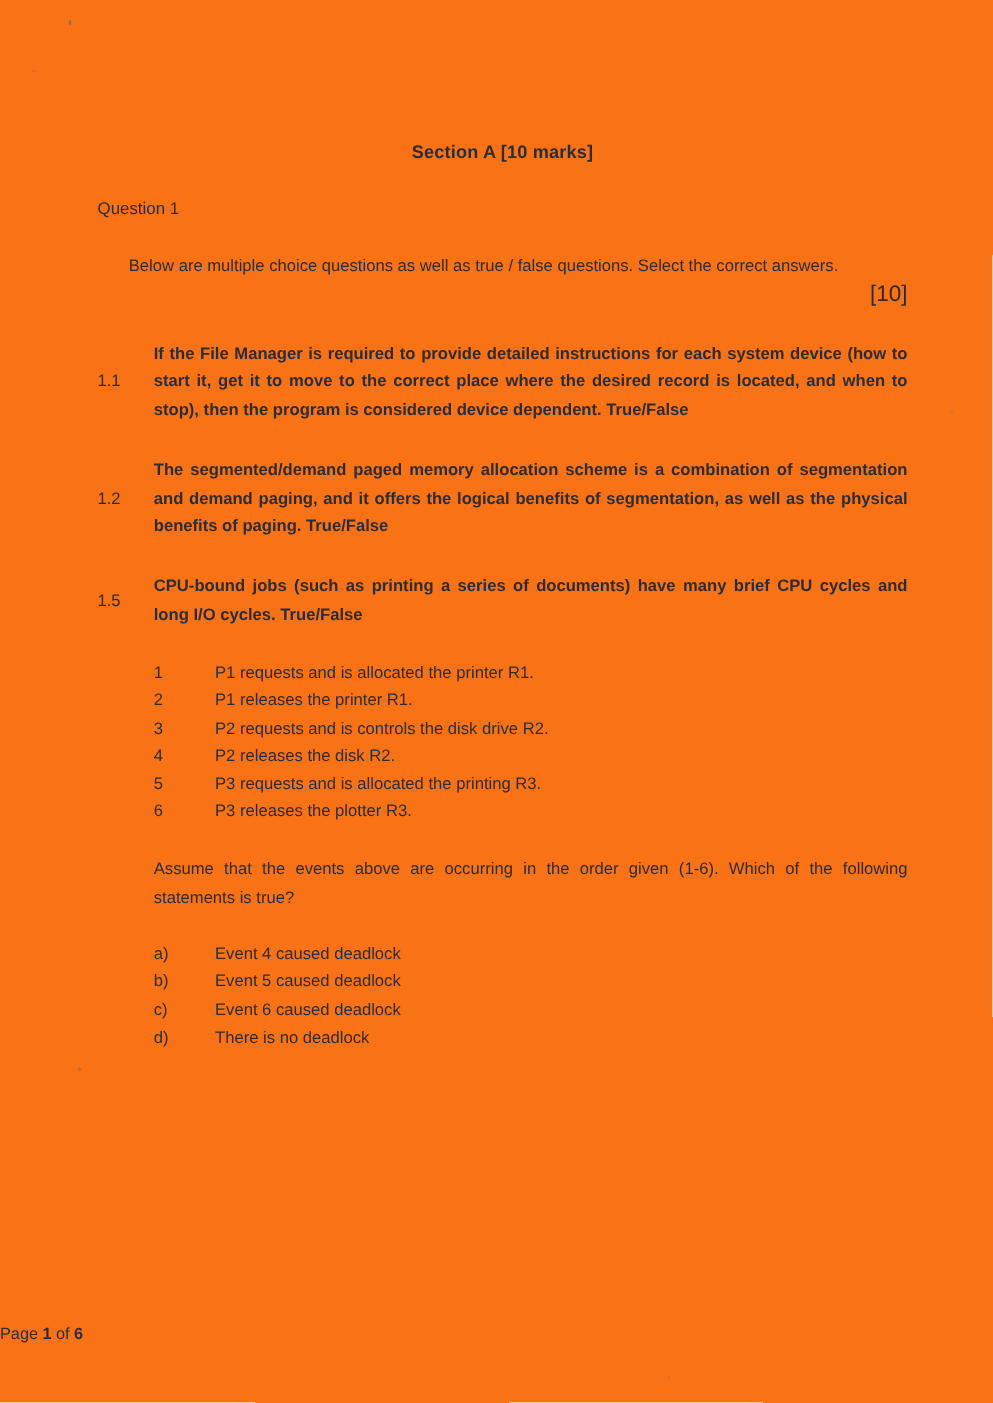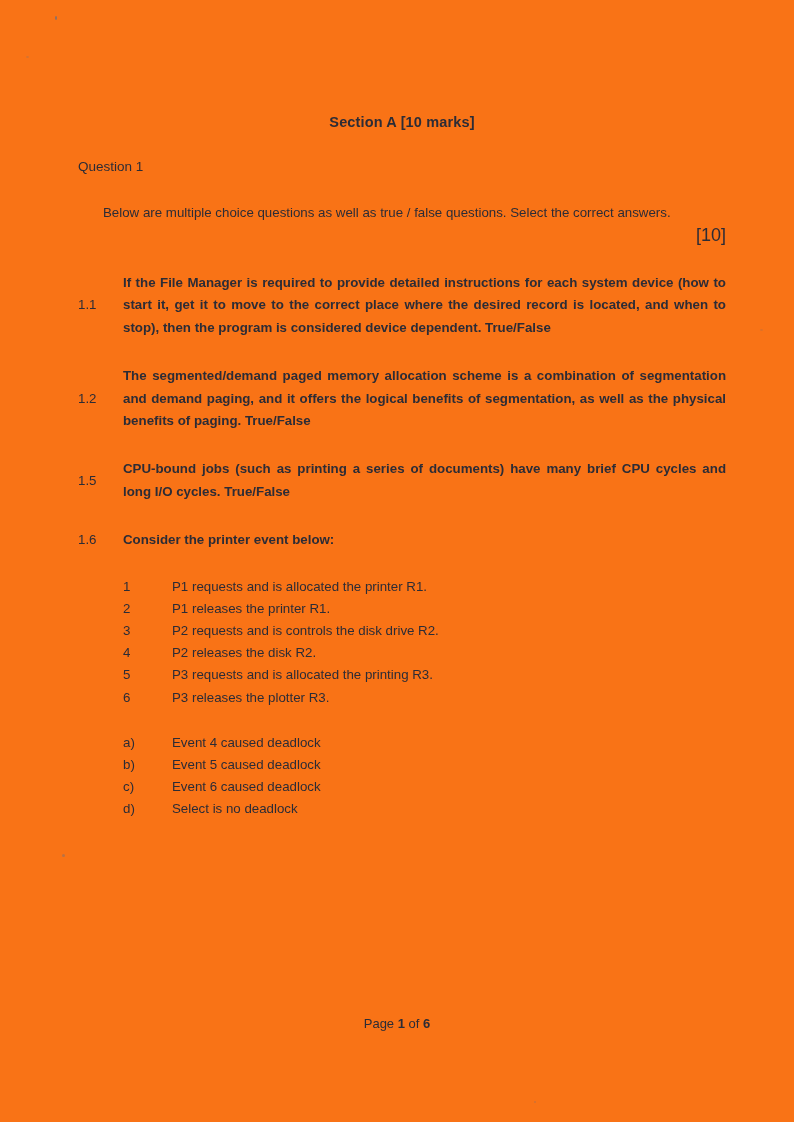--- a/index.html
+++ b/index.html
@@ -136,22 +136,22 @@
   .optrow .olabel {
     flex: 0 0 49px;
     width: 49px;
   }
   .optrow .otext { flex: 1 1 auto; }
 
   .footer {
     position: absolute;
     left: 0;
     right: 0;
-    top: 1016px;
-    text-align: center;
+    top: 1059px;
+    text-align: left;
     font-size: 13px;
   }
   .footer b { font-weight: bold; }
 </style>
 </head>
 <body style="color: rgb(44, 44, 54);">
 
 <div class="page" style="background: #f97316;">
 
   <span class="speck s1"></span>
@@ -176,24 +176,20 @@
           <div class="body">If the File Manager is required to provide detailed instructions for each system device (how to start it, get it to move to the correct place where the desired record is located, and when to stop), then the program is considered device dependent. True/False</div>
         </div>
         <div class="qrow">
           <div class="num">1.2</div>
           <div class="body">The segmented/demand paged memory allocation scheme is a combination of segmentation and demand paging, and it offers the logical benefits of segmentation, as well as the physical benefits of paging. True/False</div>
         </div>
         <div class="qrow">
           <div class="num">1.5</div>
           <div class="body">CPU-bound jobs (such as printing a series of documents) have many brief CPU cycles and long I/O cycles. True/False</div>
         </div>
-        <div class="qrow bold">
-          <div class="num">1.6</div>
-          <div class="body nojust">Consider the printer event below:</div>
-        </div>
       </div>
 
     <div id="events-container" class="evlist">
         <div class="evrow">
           <div class="enum">1</div>
           <div class="etext">P1 requests and is allocated the printer R1.</div>
         </div>
         <div class="evrow">
           <div class="enum">2</div>
           <div class="etext">P1 releases the printer R1.</div>
@@ -209,37 +205,38 @@
         <div class="evrow">
           <div class="enum">5</div>
           <div class="etext">P3 requests and is allocated the printing R3.</div>
         </div>
         <div class="evrow">
           <div class="enum">6</div>
           <div class="etext">P3 releases the plotter R3.</div>
         </div>
       </div>
 
+    <div class="assume">Assume that the events above are occurring in the order given (1-6). Which of the following statements is true?</div>
 
     <div id="options-container" class="optlist">
         <div class="optrow">
           <div class="olabel">a)</div>
           <div class="otext">Event 4 caused deadlock</div>
         </div>
         <div class="optrow">
           <div class="olabel">b)</div>
           <div class="otext">Event 5 caused deadlock</div>
         </div>
         <div class="optrow">
           <div class="olabel">c)</div>
           <div class="otext">Event 6 caused deadlock</div>
         </div>
         <div class="optrow">
           <div class="olabel">d)</div>
-          <div class="otext">Select is no deadlock</div>
+          <div class="otext">There is no deadlock</div>
         </div>
       </div>
 
   </div>
 
   <div class="footer">
     <span>Page </span><b>1</b><span> of </span><b>6</b>
   </div>
 
 </div>

